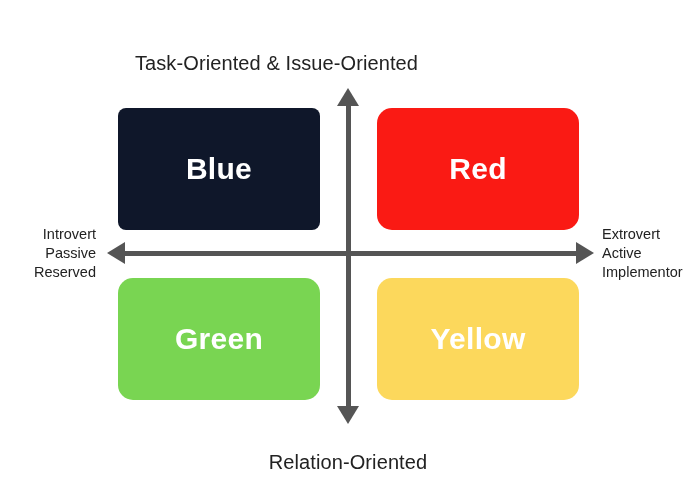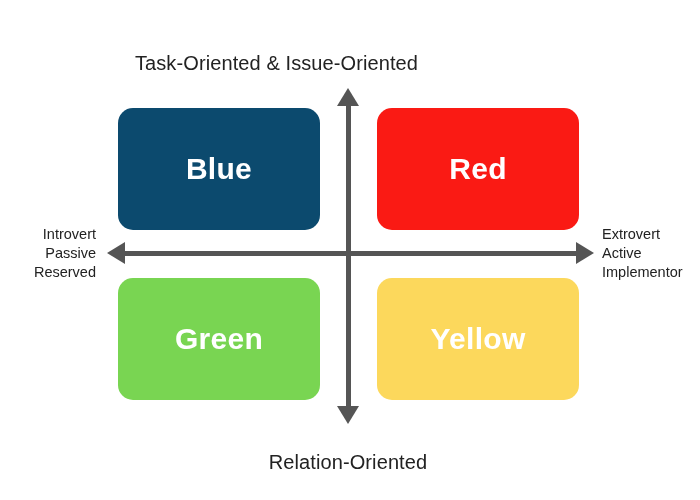--- a/index.html
+++ b/index.html
@@ -157,21 +157,21 @@
   </div>
 
   <div class="axis-line" id="axis-v-line" style="background: rgb(85, 85, 85);"></div>
   <div class="axis-line" id="axis-h-line" style="background: rgb(85, 85, 85);"></div>
 
   <div class="arrow" id="arrow-up" style="border-bottom-color: rgb(85, 85, 85);"></div>
   <div class="arrow" id="arrow-down" style="border-top-color: rgb(85, 85, 85);"></div>
   <div class="arrow" id="arrow-left" style="border-right-color: rgb(85, 85, 85);"></div>
   <div class="arrow" id="arrow-right" style="border-left-color: rgb(85, 85, 85);"></div>
 
-  <div class="quadrant" id="quad-blue" style="background: #0c4a6e;">
+  <div class="quadrant" id="quad-blue" style="background: #0f172a; border-radius: 8px;">
     <span style="color: rgb(255, 255, 255);">Blue</span>
   </div>
   <div class="quadrant" id="quad-red" style="background: rgb(250, 26, 20);">
     <span style="color: #ffffff;">Red</span>
   </div>
   <div class="quadrant" id="quad-green" style="background: rgb(121, 213, 82);">
     <span style="color: rgb(255, 255, 255);">Green</span>
   </div>
   <div class="quadrant" id="quad-yellow" style="background: rgb(252, 216, 92);">
     <span style="color: rgb(255, 255, 255);">Yellow</span>

